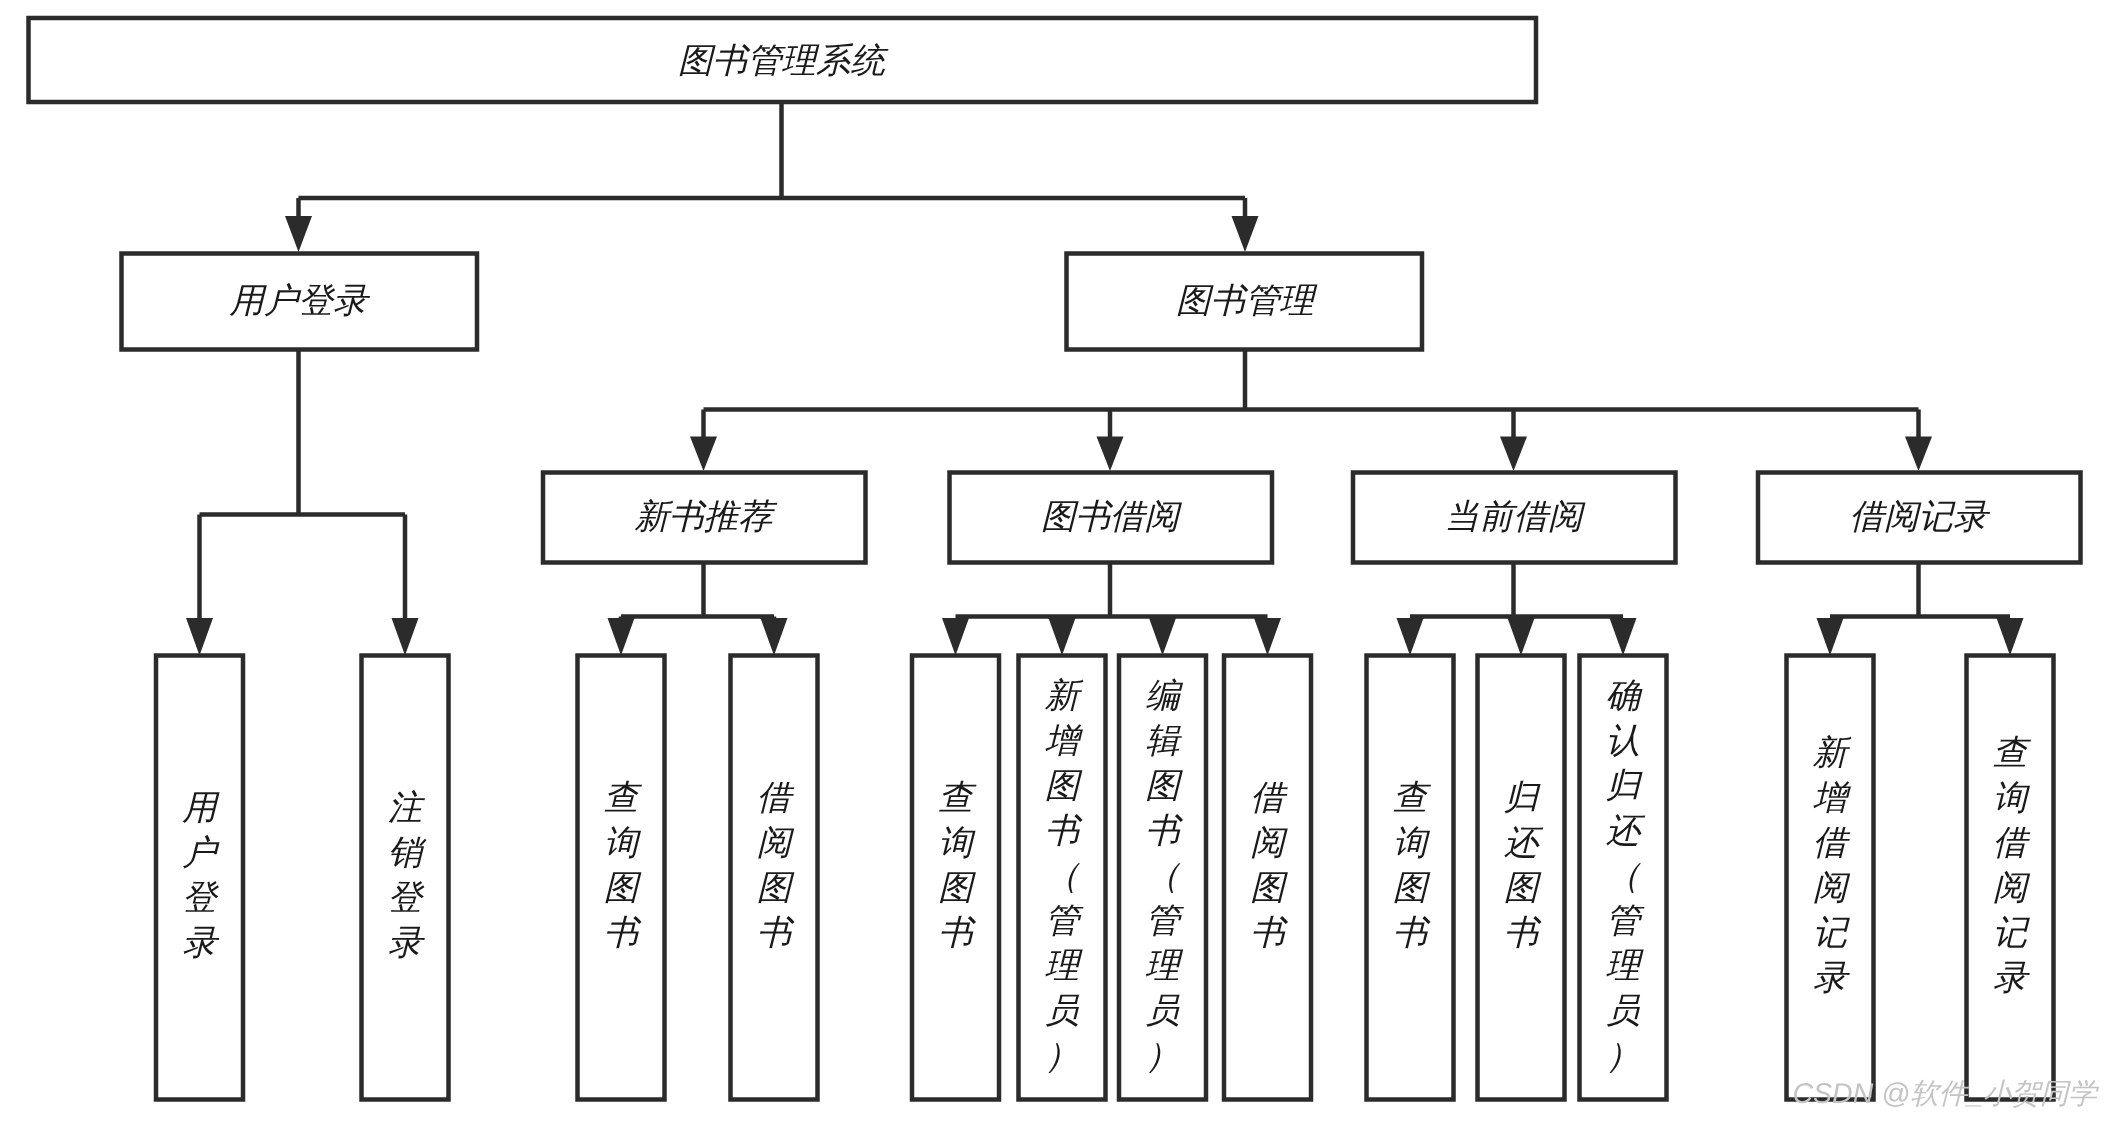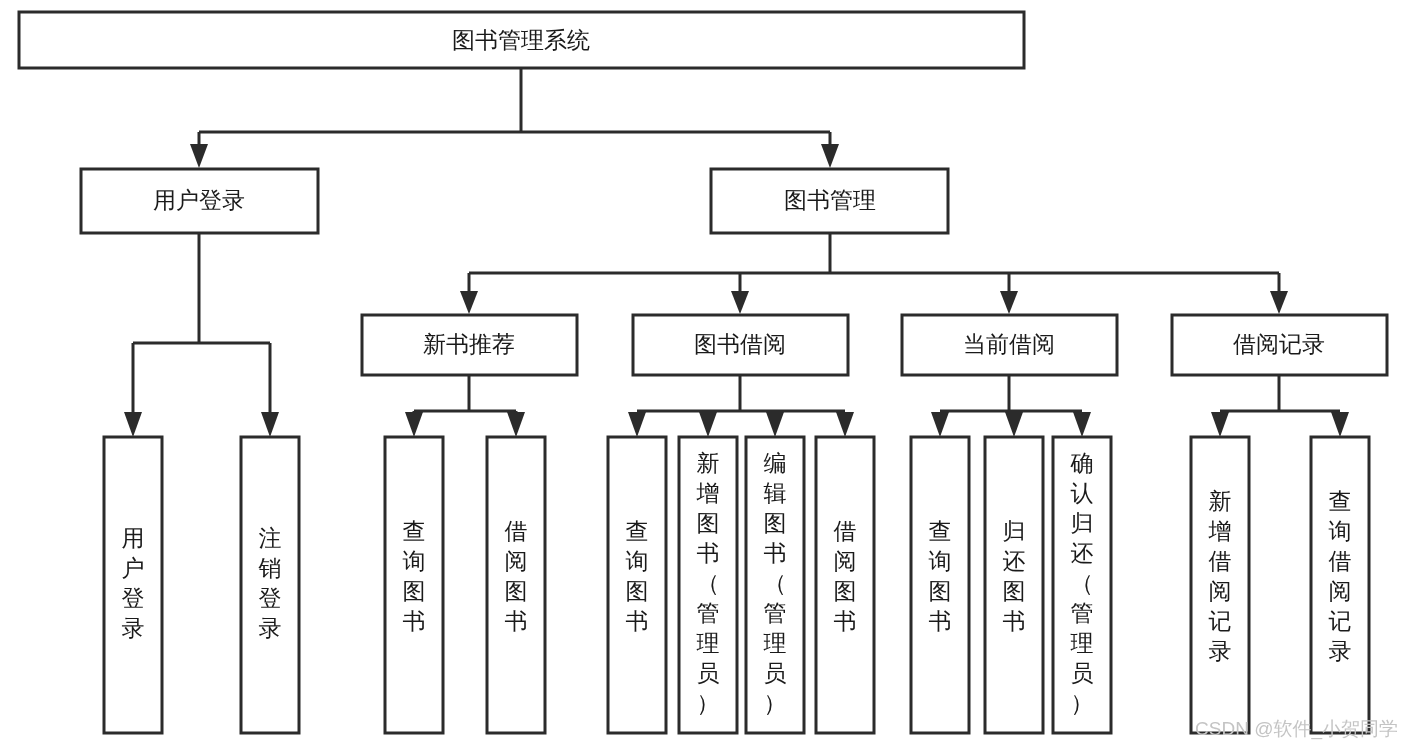--- a/index.html
+++ b/index.html
@@ -13,20 +13,21 @@
     font-family: "Liberation Sans", "DejaVu Sans", sans-serif;
     overflow: hidden;
     position: relative;
   }
   #diagram-root {
     position: absolute;
     left: 0;
     top: 0;
     width: 1405px;
     height: 747px;
+    font-style: italic;
   }
   svg#tree-svg {
     display: block;
     width: 1405px;
     height: 747px;
   }
   .node-box {
     fill: #ffffff;
     stroke: #2b2b2b;
     stroke-width: 3;

